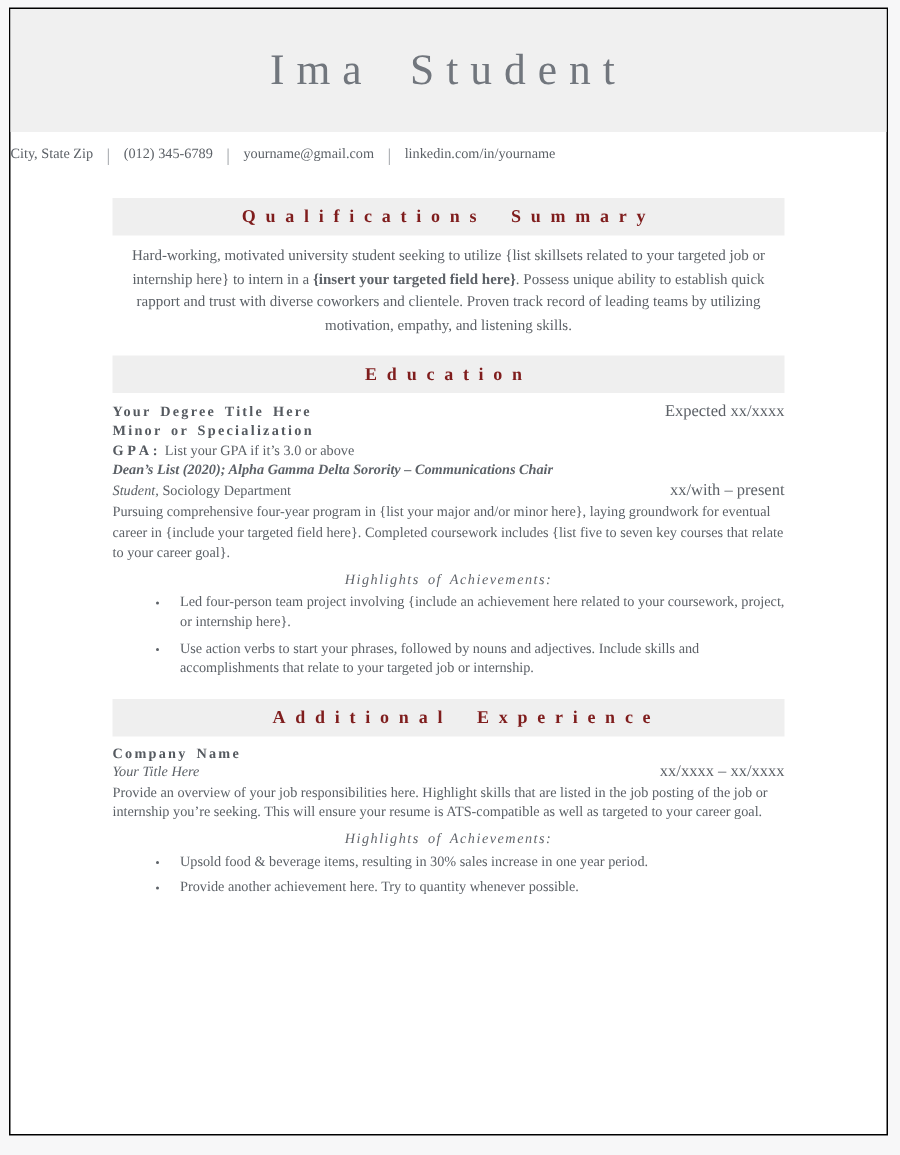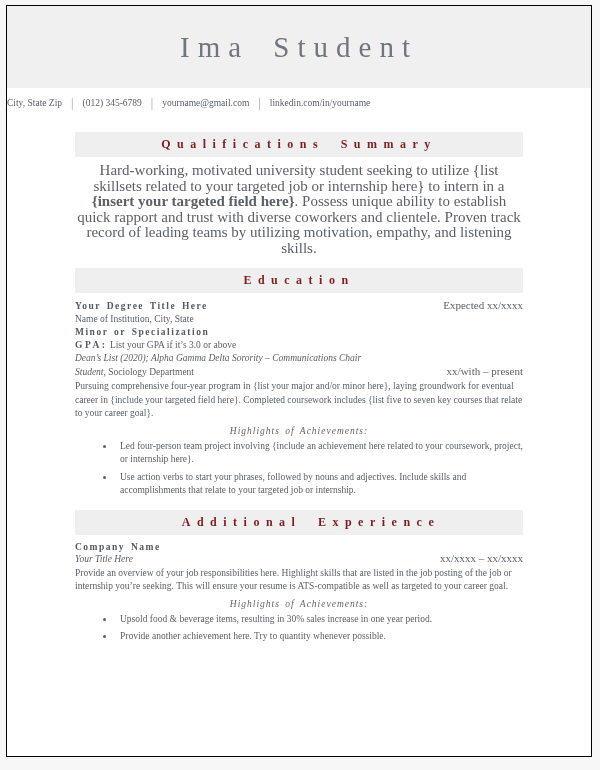--- a/index.html
+++ b/index.html
@@ -44,33 +44,33 @@
     padding:5px 0 5px 0;
     white-space:nowrap;
   }
   .band-qs  { margin-top:24px; }
   .band-edu { margin-top:12px; }
   .band-rel { margin-top:9px; }
   .band-add { margin-top:12px;padding-left:24px; }
   .summary {
     margin-top:6px;
     text-align:center;
-    font-size:15px; line-height:15.5px;
+    font-size:10px; line-height:15.5px;
   }
   .bold { font-weight:bold; }
   .italic { font-style:italic; }
   .edu-block { margin-top:6px; font-size:9.5px; line-height:13px; }
   .row { display:flex; justify-content:space-between; align-items:baseline; }
   .subhead {
     font-weight:bold; letter-spacing:1.5px; word-spacing:2px;
     color:#555a60; font-size:9.5px;
   }
   .gpa-label { letter-spacing:2.5px; }
   .date-text { font-size:11px; color:#5c6167; white-space:nowrap; }
-  .honors { font-style:italic; }
+  .honors { font-style:italic;font-weight:bold; }
   .xp-org { margin-top:7px; }
   .xp-role-row { margin-top:0; font-size:9.5px; line-height:13px; }
   .xp-desc { font-size:9.5px; line-height:13.5px; margin-top:1px; text-align:left; }
   .highlights {
     margin-top:5px;
     text-align:center; font-style:italic;
     font-size:9.5px; letter-spacing:1px; word-spacing:2px;
     color:#62666c;
   }
   ul.bullets {
@@ -103,21 +103,20 @@
 
     <div class="band band-qs">Qualifications Summary</div>
     <div class="summary"><span>Hard-working, motivated university student seeking to utilize {list skillsets related to your targeted job or internship here} to intern in a </span><span class="bold">{insert your targeted field here}</span><span>. Possess unique ability to establish quick rapport and trust with diverse coworkers and clientele. Proven track record of leading teams by utilizing motivation, empathy, and listening skills.</span></div>
 
     <div class="band band-edu">Education</div>
     <div class="edu-block">
       <div class="row">
         <span class="subhead">Your Degree Title Here</span>
         <span class="date-text">Expected xx/xxxx</span>
       </div>
-      <div>Name of Institution, City, State</div>
       <div class="subhead">Minor or Specialization</div>
       <div><span class="subhead gpa-label">GPA:</span><span> List your GPA if it’s 3.0 or above</span></div>
       <div class="honors">Dean’s List (2020); Alpha Gamma Delta Sorority – Communications Chair</div>
     </div>
 
     <div class="xp-block">
       <div class="row xp-role-row">
         <span><span class="italic">Student,</span><span> Sociology Department</span></span>
         <span class="date-text">xx/with – present</span>
       </div>

